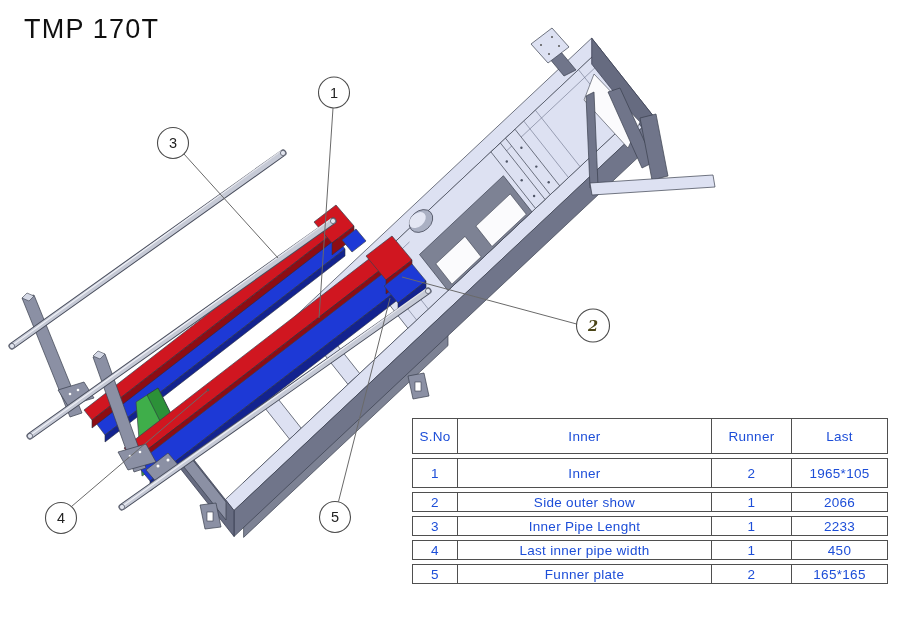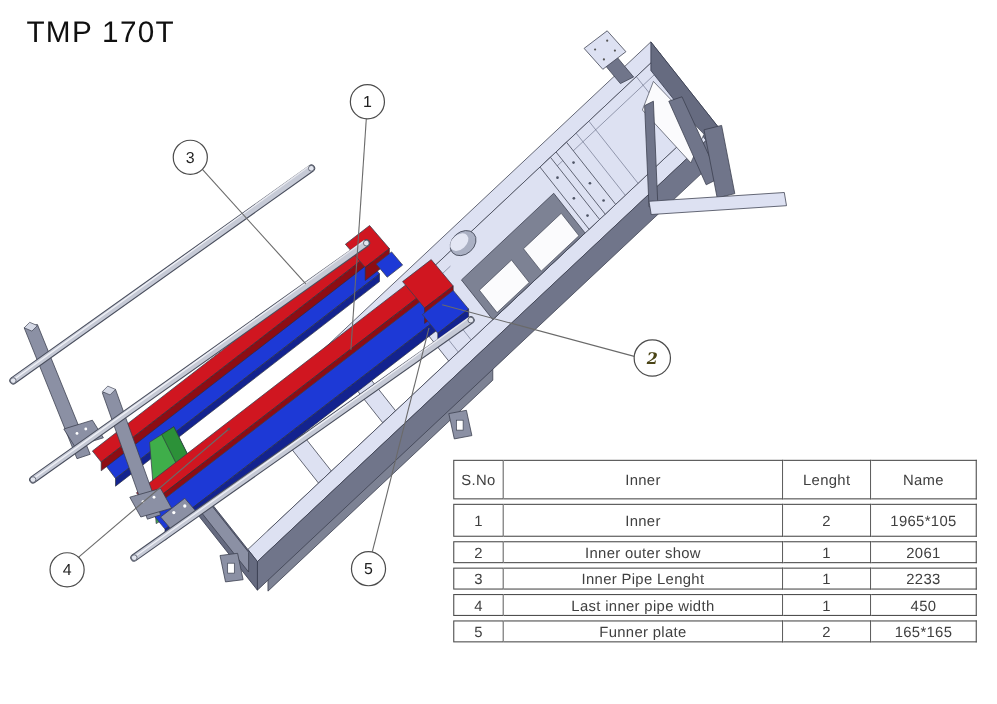--- a/index.html
+++ b/index.html
@@ -24,21 +24,21 @@
   .rodcap{fill:#e2e5ee;stroke:#4a4f5e;stroke-width:.7;}
   .leader{stroke:#6a6a6a;stroke-width:1;fill:none;}
   .balloon{fill:#ffffff;stroke:#4c4c4c;stroke-width:1.1;}
   .balloon-num{font-family:"Liberation Sans",sans-serif;font-size:14.5px;fill:#222;
                text-anchor:middle;}
   .balloon-num2{font-family:"DejaVu Serif",serif;font-style:italic;font-weight:bold;
                 font-size:14.5px;fill:#4a4416;text-anchor:middle;}
   
   .parts{position:absolute;left:412px;top:414px;border-collapse:separate;border-spacing:0 4px;}
   .parts td{border:1px solid #4f4f4f;border-left:none;text-align:center;vertical-align:middle;
-            font-size:13.5px;color:#404040;letter-spacing:.3px;padding:0 4px;background:#fff;}
+            font-size:13.5px;color:#1d4ed8;letter-spacing:.3px;padding:0 4px;background:#fff;}
   .parts td:first-child{border-left:1px solid #4f4f4f;}
   .rh{height:36px;} .r1{height:30px;} .rr{height:20px;}
 </style>
 </head>
 <body>
 
 <div class="stage">
 
   <div class="title">TMP 170T</div>
 
@@ -228,34 +228,34 @@
     <colgroup>
         <col style="width:46px">
         <col style="width:254px">
         <col style="width:80px">
         <col style="width:96px">
       </colgroup>
     <tbody>
         <tr class="rh">
       <td>S.No</td>
       <td>Inner</td>
-      <td>Lenght</td>
-      <td>Name</td>
+      <td>Runner</td>
+      <td>Last</td>
     </tr>
     <tr class="r1">
       <td>1</td>
       <td>Inner</td>
       <td>2</td>
       <td>1965*105</td>
     </tr>
     <tr class="rr">
       <td>2</td>
-      <td>Inner outer show</td>
-      <td>1</td>
-      <td>2061</td>
+      <td>Side outer show</td>
+      <td>1</td>
+      <td>2066</td>
     </tr>
     <tr class="rr">
       <td>3</td>
       <td>Inner Pipe Lenght</td>
       <td>1</td>
       <td>2233</td>
     </tr>
     <tr class="rr">
       <td>4</td>
       <td>Last inner pipe width</td>

